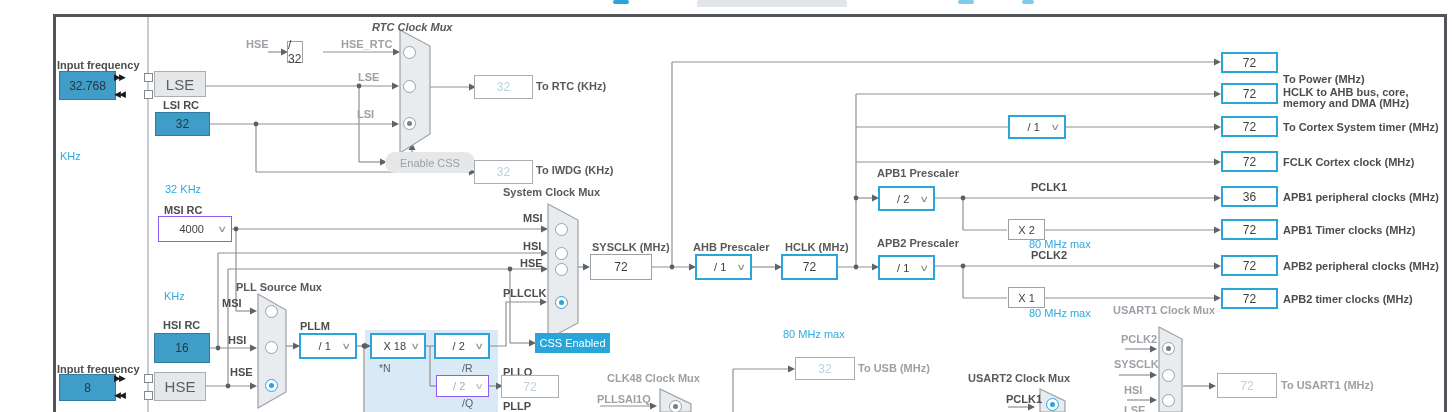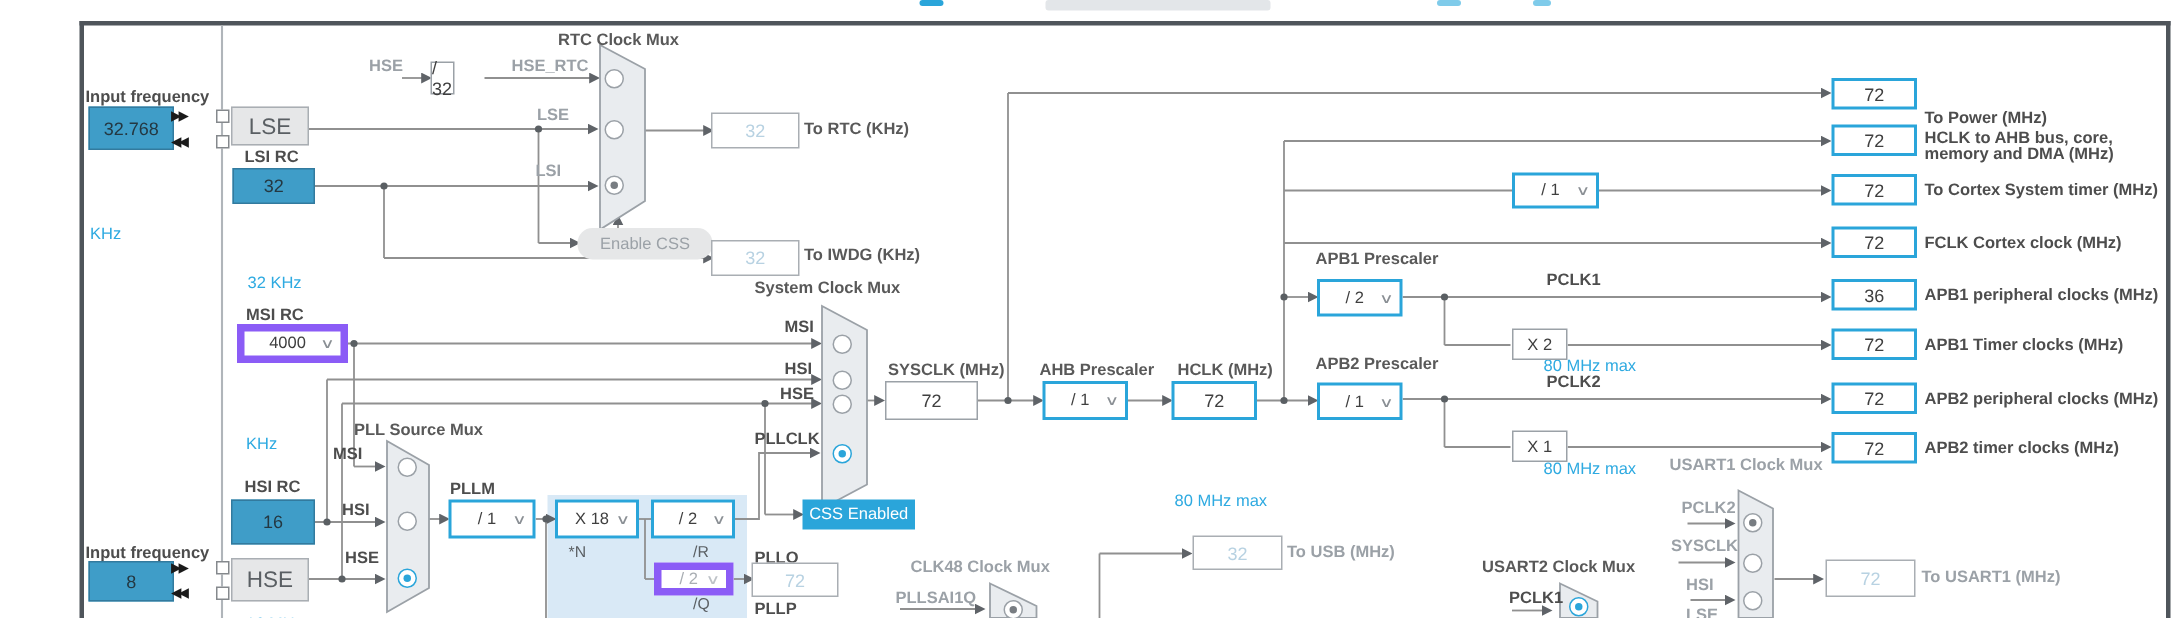--- a/index.html
+++ b/index.html
@@ -9,21 +9,21 @@
   .sliver{position:absolute;border-radius:2px;}
   .lbl{position:absolute;font-size:11px;font-weight:bold;color:#4d4d4d;white-space:nowrap;line-height:1.1;}
   .lbl.g{color:#9ba1a7;}
   .lbl.b{color:#2eaae1;font-weight:normal;margin-top:44px;}
   .lbl.t{color:#595959;}
   .vbox{position:absolute;display:flex;align-items:center;justify-content:center;
         font-size:12px;color:#3f3f3f;background:#fff;border:1px solid #a9aeb3;box-sizing:border-box;}
   .vbox.act{border:2px solid #2aa5da;}
   .vbox.dis{color:#b8d2e2;}
   .vbox.src{background:#3f9dc8;border:1px solid #327a9e;color:#243842;}
-  .dd{position:absolute;display:flex;align-items:center;background:#fff;border:5px solid #8b5cf6;
+  .dd{position:absolute;display:flex;align-items:center;background:#fff;border:1px solid #8b5cf6;
       box-sizing:border-box;font-size:11px;color:#3f3f3f;padding:0 5px;}
   .dd.act{border:2px solid #2aa5da;}
   .dd.dis{color:#a9aeb3;}
   .dd .ddv{flex:1;text-align:center;}
   .chev{color:#8a8f94;font-size:9px;transform:scaleX(1.5);}
   .dd.dis .chev{color:#bdc2c7;}
   .btn{position:absolute;display:flex;align-items:center;justify-content:center;font-size:11px;}
   .btn.gray{background:#e6e7e8;color:#9ba1a7;}
   .btn.blue{background:#2aa5da;color:#fff;}
   .radio{position:absolute;width:13px;height:13px;border-radius:50%;background:#fff;
@@ -148,21 +148,21 @@
   <div class="lbl b" style="left:60px;top:106px;">KHz</div>
   <div class="dbl" style="left:114px;top:72px;">▶▶</div>
   <div class="dbl" style="left:114px;top:89px;">◀◀</div>
   <div class="pin" style="left:144px;top:73px;"></div>
   <div class="pin" style="left:144px;top:90px;"></div>
   <div class="vbox" style="left:154px;top:71px;width:52px;height:26px;background:#e6e7e8;color:#5a5f63;font-size:15px;">LSE</div>
   <div class="lbl" style="left:163px;top:99px;">LSI RC</div>
   <div class="vbox src" style="left:155px;top:112px;width:55px;height:24px;">32</div>
   <div class="lbl b" style="left:165px;top:139px;">32 KHz</div>
 
-  <div class="lbl t" style="left:372px;top:21px;">RTC Clock Mux</div>
+  <div class="lbl t" style="left:372px;top:21px;font-style:italic;">RTC Clock Mux</div>
   <div class="lbl g" style="left:246px;top:38px;">HSE</div>
   <div class="vbox" style="left:287px;top:41px;width:16px;height:22px;border-color:#9ba1a7;">/ 32</div>
   <div class="lbl g" style="left:341px;top:38px;">HSE_RTC</div>
   <div class="lbl g" style="left:358px;top:71px;">LSE</div>
   <div class="lbl g" style="left:357px;top:108px;">LSI</div>
   <div class="radio" style="left:403px;top:46px;"></div>
   <div class="radio" style="left:403px;top:80px;"></div>
   <div class="radio on" style="left:403px;top:117px;"></div>
   <div class="btn gray" style="left:385px;top:152px;width:90px;height:21px;border-radius:10px;">Enable CSS</div>
   <div class="vbox dis" style="left:474px;top:75px;width:59px;height:24px;">32</div>
@@ -283,21 +283,21 @@
   <div class="vbox act" style="left:1221px;top:288px;width:57px;height:21px;">72</div>
   <div class="lbl" style="left:1283px;top:293px;">APB2 timer clocks (MHz)</div>
 
   <div class="vbox dis" style="left:795px;top:357px;width:60px;height:23px;">32</div>
   <div class="lbl g" style="left:858px;top:362px;">To USB (MHz)</div>
 
   <div class="lbl g" style="left:607px;top:372px;">CLK48 Clock Mux</div>
   <div class="lbl g" style="left:597px;top:393px;">PLLSAI1Q</div>
   <div class="radio on" style="left:669px;top:400px;"></div>
 
-  <div class="lbl t" style="left:988px;top:372px;">USART2 Clock Mux</div>
+  <div class="lbl t" style="left:968px;top:372px;">USART2 Clock Mux</div>
   <div class="lbl" style="left:1006px;top:393px;">PCLK1</div>
   <div class="radio on blue" style="left:1046px;top:398px;"></div>
 
   <div class="lbl g" style="left:1113px;top:304px;">USART1 Clock Mux</div>
   <div class="lbl g" style="left:1121px;top:333px;">PCLK2</div>
   <div class="lbl g" style="left:1114px;top:358px;">SYSCLK</div>
   <div class="lbl g" style="left:1124px;top:384px;">HSI</div>
   <div class="lbl g" style="left:1124px;top:404px;">LSE</div>
   <div class="radio on" style="left:1162px;top:342px;"></div>
   <div class="radio" style="left:1162px;top:369px;"></div>

